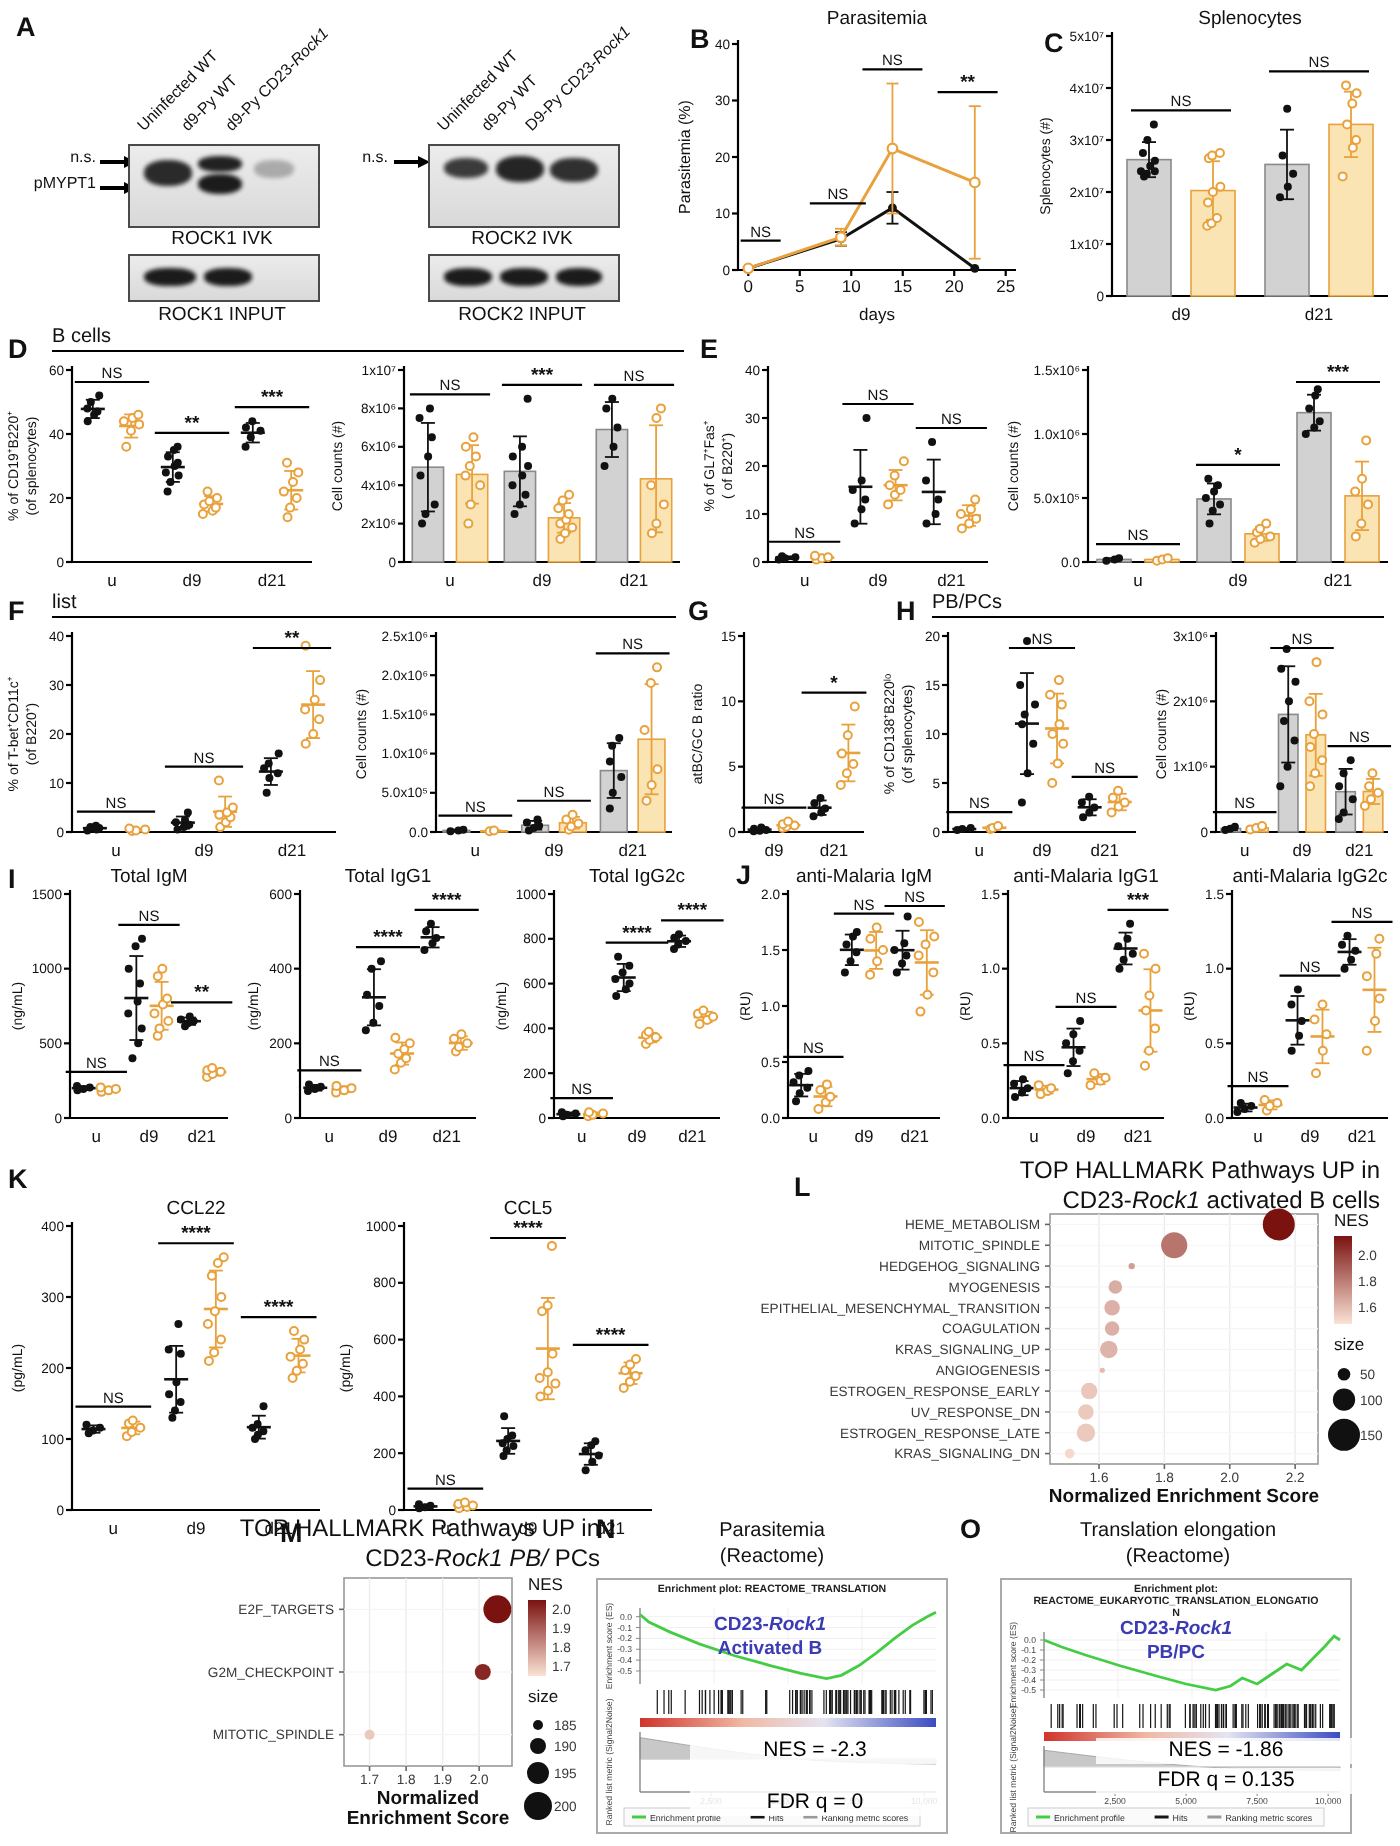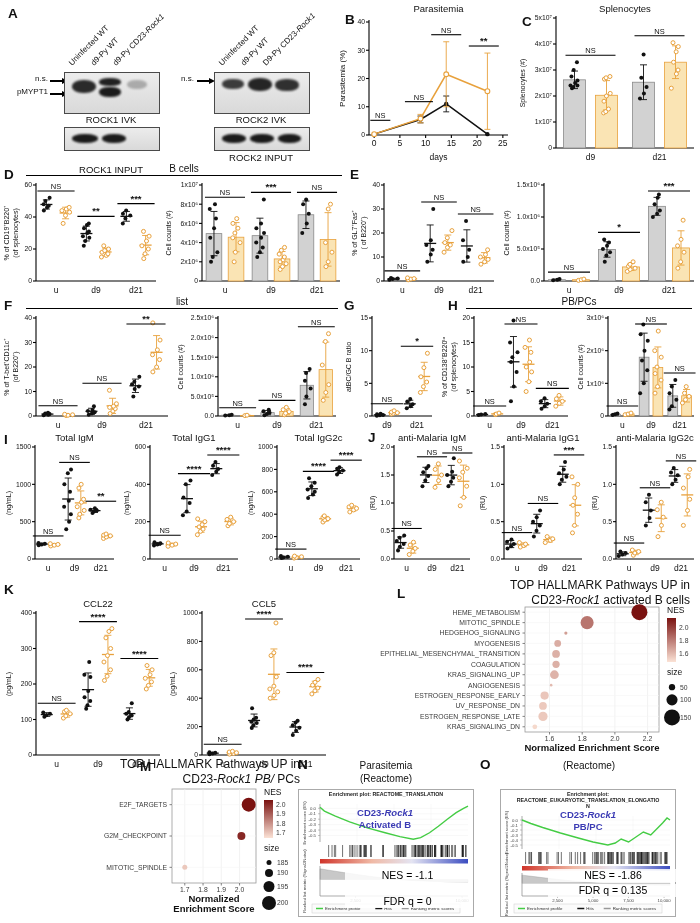--- a/index.html
+++ b/index.html
@@ -1,20 +1,20 @@
 <!DOCTYPE html>
 <html><head>
 <meta charset="utf-8">
 <style>
   html,body{margin:0;padding:0;background:#fff;}
   .page{position:relative;width:700px;height:923px;background:#fff;overflow:hidden;
         font-family:"Liberation Sans",sans-serif;color:#111;}
   .panel{position:absolute;}
   .plet{position:absolute;font-size:13.5px;font-weight:bold;z-index:5;}
-  .spantitle{position:absolute;left:0;right:0;text-align:center;font-size:10px;
+  .spantitle{position:absolute;left:0;right:0;text-align:left;font-size:10px;
              border-bottom:1.4px solid #000;padding-bottom:1px;}
   .chartrow{position:absolute;display:flex;align-items:flex-start;}
   .chart{position:relative;}
   svg{display:block;}
   svg text{fill:#111;font-family:"Liberation Sans",sans-serif;}
   .ax{stroke:#000;stroke-width:1.1;}
   .ct{font-size:9.5px;}
   .tk{font-size:6.8px;}
   .gl{font-size:8.5px;}
   .yl{font-size:7px;}
@@ -72,21 +72,21 @@
       <div class="band" style="left:7px;top:7px;width:24px;height:13px;opacity:.88"></div>
       <div class="band" style="left:34px;top:5px;width:22px;height:8px;opacity:.92"></div>
       <div class="band" style="left:34px;top:14px;width:22px;height:10px;opacity:.95"></div>
       <div class="band" style="left:62px;top:7px;width:20px;height:9px;opacity:.28"></div>
     </div>
     <div class="cap" style="left:62px;top:114px">ROCK1 IVK</div>
     <div class="blot" style="left:64px;top:127px;height:22px">
       <div class="band" style="left:7px;top:6px;width:26px;height:9px;opacity:.95"></div>
       <div class="band" style="left:37px;top:6px;width:24px;height:9px;opacity:.95"></div>
     </div>
-    <div class="cap" style="left:62px;top:164px">ROCK1 INPUT</div>
+    <div class="cap" style="left:62px;top:152px">ROCK1 INPUT</div>
 
     <div class="blot" style="left:214px;top:72px;height:40px">
       <div class="band" style="left:7px;top:6px;width:22px;height:10px;opacity:.8"></div>
       <div class="band" style="left:33px;top:5px;width:24px;height:13px;opacity:.9"></div>
       <div class="band" style="left:60px;top:6px;width:24px;height:12px;opacity:.85"></div>
     </div>
     <div class="cap" style="left:212px;top:114px">ROCK2 IVK</div>
     <div class="blot" style="left:214px;top:127px;height:22px">
       <div class="band" style="left:7px;top:6px;width:24px;height:9px;opacity:.95"></div>
       <div class="band" style="left:35px;top:6px;width:24px;height:9px;opacity:.95"></div>
@@ -2015,27 +2015,28 @@
           <line x1="77.30000000000001" y1="119.5" x2="84.30000000000001" y2="119.5" stroke="#161616" stroke-width="1.5"></line>
           <text class="gt" x="86.30000000000001" y="121.3">Hits</text>
           <line x1="103.70000000000002" y1="119.5" x2="110.70000000000002" y2="119.5" stroke="#999" stroke-width="1.5"></line>
           <text class="gt" x="112.70000000000002" y="121.3">Ranking metric scores</text>
         </svg>
       </div>
     <div class="gsea-blue" style="left:25px;top:50px;width:140px">
       <div>CD23-<i>Rock1</i></div>
       <div>Activated B</div>
     </div>
-    <div class="gsea-stat" style="left:55px;top:112px;width:125px">NES = -1.1</div>
+    <div class="gsea-stat" style="left:55px;top:112px;width:125px">NES = -2.3</div>
     <div class="gsea-stat" style="left:55px;top:138px;width:125px">FDR q = 0</div>
   </section>
 
   <section class="panel" style="left:478px;top:757px;width:222px;height:166px">
     <span class="plet" style="left:2px;top:0">O</span>
     <div class="gsea-title" style="top:2px">
+      <div>Translation elongation</div>
       <div>(Reactome)</div>
     </div>
     <div class="chart" style="position:absolute;left:22px;top:32px">
         <svg width="176" height="128" viewBox="0 0 176 128">
           <rect x="0.5" y="0.5" width="175" height="127" fill="#fff" stroke="#aaa"></rect>
           <text class="gh" x="88" y="7" text-anchor="middle">Enrichment plot:</text>
           <text class="gh" x="88" y="13" text-anchor="middle">REACTOME_EUKARYOTIC_TRANSLATION_ELONGATIO</text>
           <text class="gh" x="88" y="19" text-anchor="middle">N</text>
           <line x1="22" y1="31" x2="170" y2="31" stroke="#f0f0f0" stroke-width="0.5"></line>
           <line x1="20" y1="31" x2="22" y2="31" stroke="#888" stroke-width="0.5"></line>

